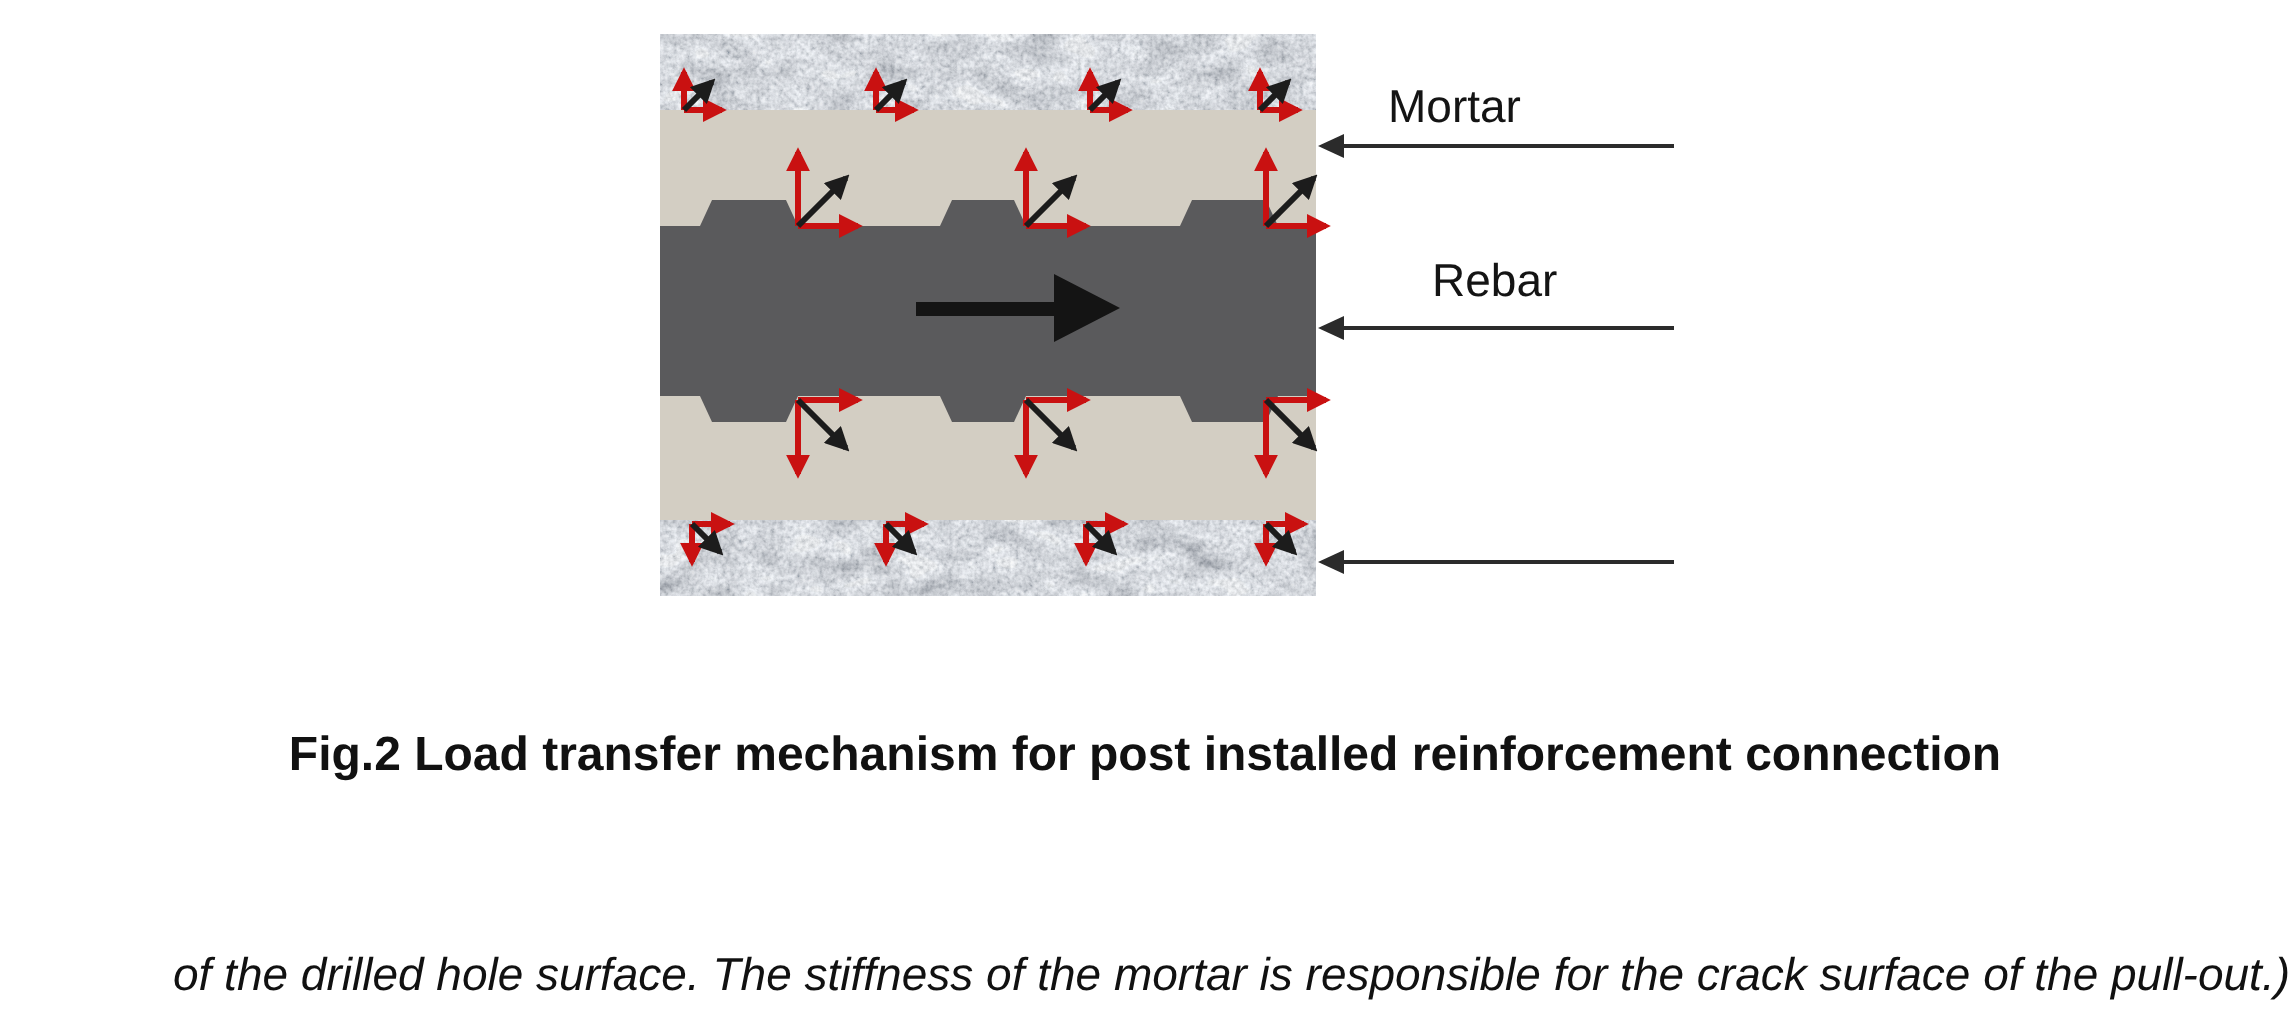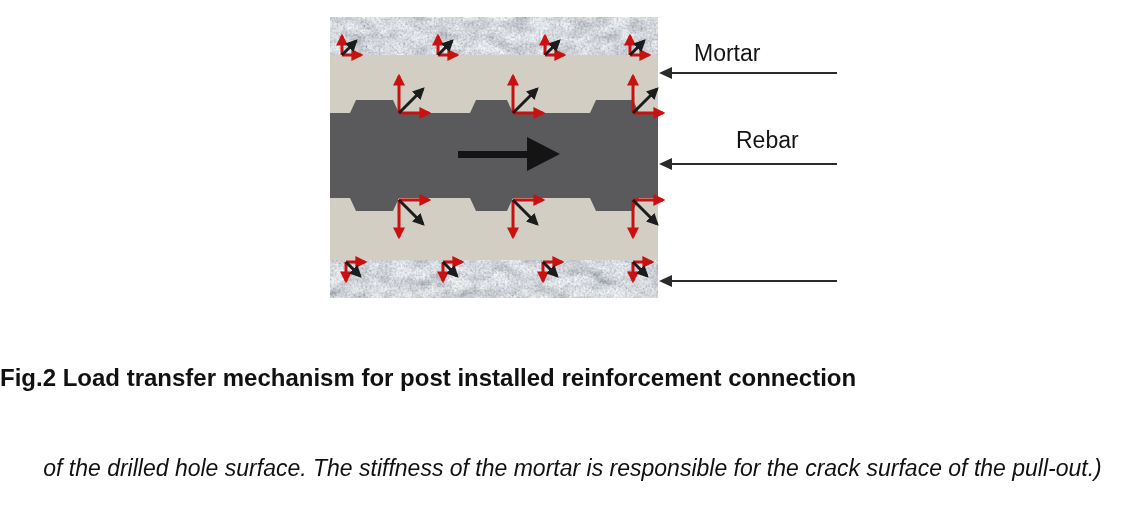--- a/index.html
+++ b/index.html
@@ -1,35 +1,35 @@
 <!DOCTYPE html>
 <html><head>
 <meta charset="utf-8">
 <style>
   html,body{margin:0;padding:0;background:#ffffff;}
   .page{position:relative;width:1145px;height:511px;background:#ffffff;overflow:hidden;
         font-family:"Liberation Sans", sans-serif;color:#141414;}
   .diagram-wrap{position:absolute;left:330px;top:10px;width:345px;height:292px;}
   .layer-label{position:absolute;font-size:23px;line-height:26px;color:#141414;white-space:nowrap;}
   .lbl-mortar{left:694px;top:40px;}
-  .lbl-rebar{left:716px;top:127px;margin-left:20px;}
+  .lbl-rebar{left:716px;top:127px;}
   .lbl-concrete{left:697px;top:246px;}
   .pointer{position:absolute;left:672px;width:165px;height:2px;background:#2b2b2b;}
   .pointer::before{content:"";position:absolute;left:-13px;top:-5px;width:0;height:0;
         border-top:6px solid transparent;border-bottom:6px solid transparent;
         border-right:13px solid #2b2b2b;}
   .ptr-mortar{top:72px;}
   .ptr-rebar{top:163px;}
   .ptr-concrete{top:280px;}
-  .caption{position:absolute;left:0;top:363px;width:1145px;
+  .caption{position:absolute;left:0;top:363px;width:1145px;text-align:center;
         font-size:24px;font-weight:bold;line-height:30px;color:#111111;}
   .desc{position:absolute;left:0;width:1145px;text-align:center;font-style:italic;
         font-size:23px;line-height:28px;color:#111111;}
   .desc-1{top:425px;}
-  .desc-2{top:454px;}
+  .desc-2{top:473px;text-align:right;}
 </style>
 </head>
 <body>
 
 <div class="page">
 
   <div class="diagram-wrap">
     <svg width="345" height="292" viewBox="0 0 345 292" xmlns="http://www.w3.org/2000/svg">
       <defs>
         <filter id="agg" x="0%" y="0%" width="100%" height="100%">

